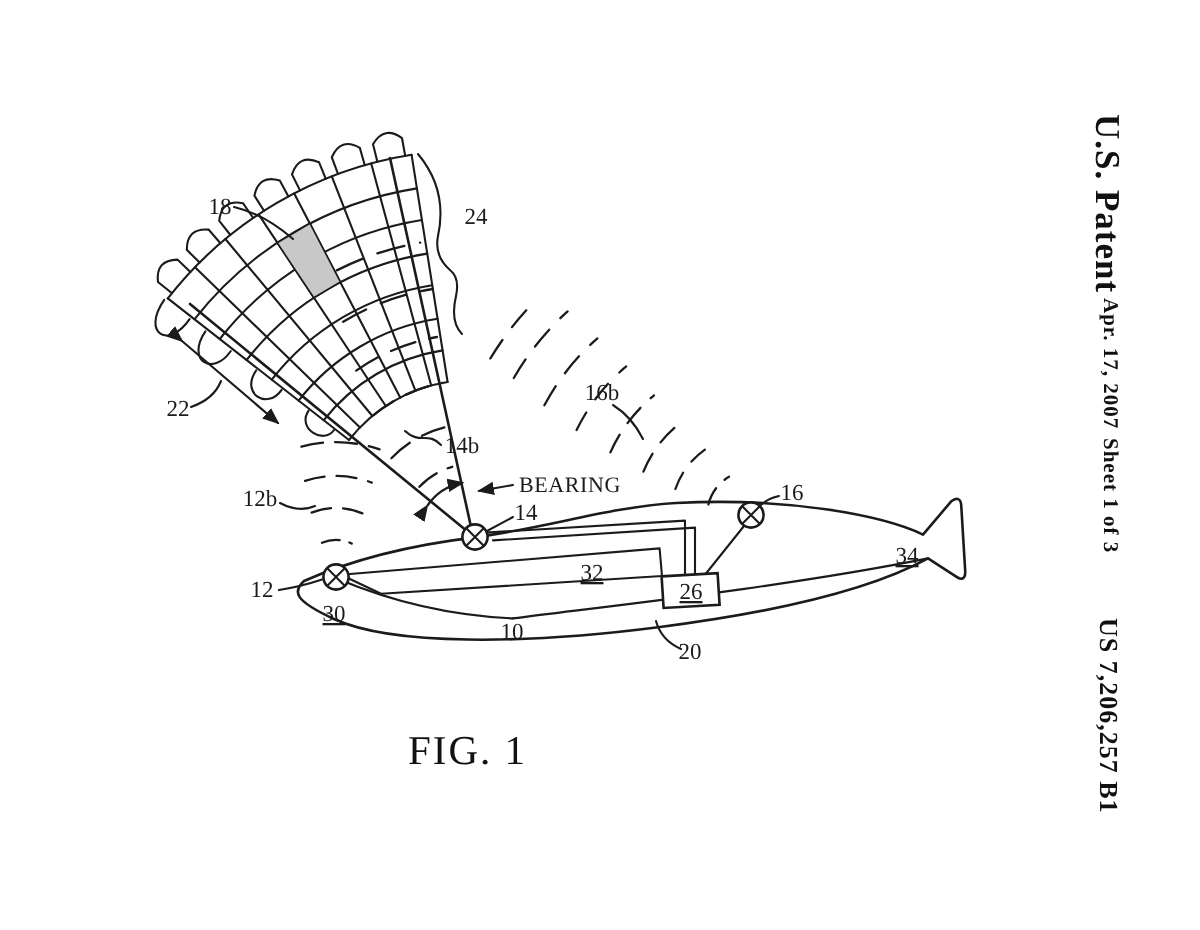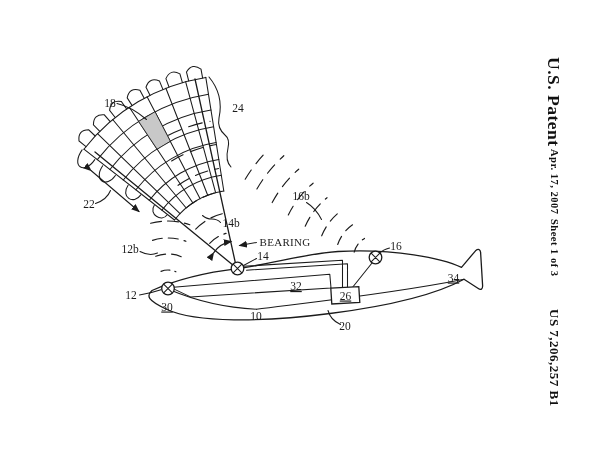--- a/index.html
+++ b/index.html
@@ -33,20 +33,21 @@
 
 <div class="sheet">
 
   
   <div class="side-text side-title">U.S. Patent</div>
   <div class="side-text side-date">Apr. 17, 2007</div>
   <div class="side-text side-sheet">Sheet 1 of 3</div>
   <div class="side-text side-number">US 7,206,257 B1</div>
 
   
+  <div class="caption">FIG. 1</div>
 
   <svg width="600" height="465" viewBox="0 0 600 465">
     <defs>
       <marker id="arr" markerWidth="9" markerHeight="8" refX="7.5" refY="4" orient="auto" markerUnits="userSpaceOnUse">
         <path d="M0,0.6 L8.5,4 L0,7.4 Z" fill="#1b1b1b"></path>
       </marker>
     </defs>
 
     <g id="gen">
         <path d="M174.5,220.0 L83.9,149.2" stroke="#1b1b1b" fill="none" stroke-width="1.05" stroke-linecap="round"></path>

